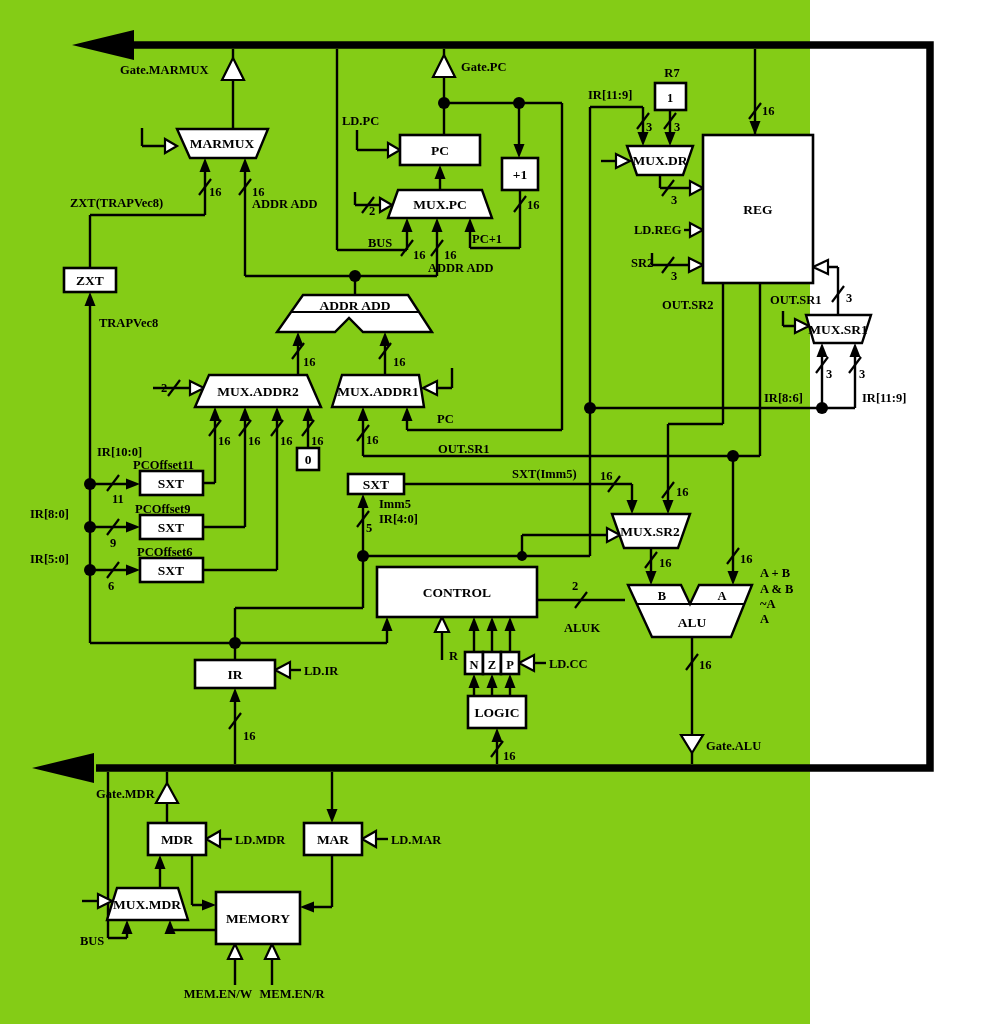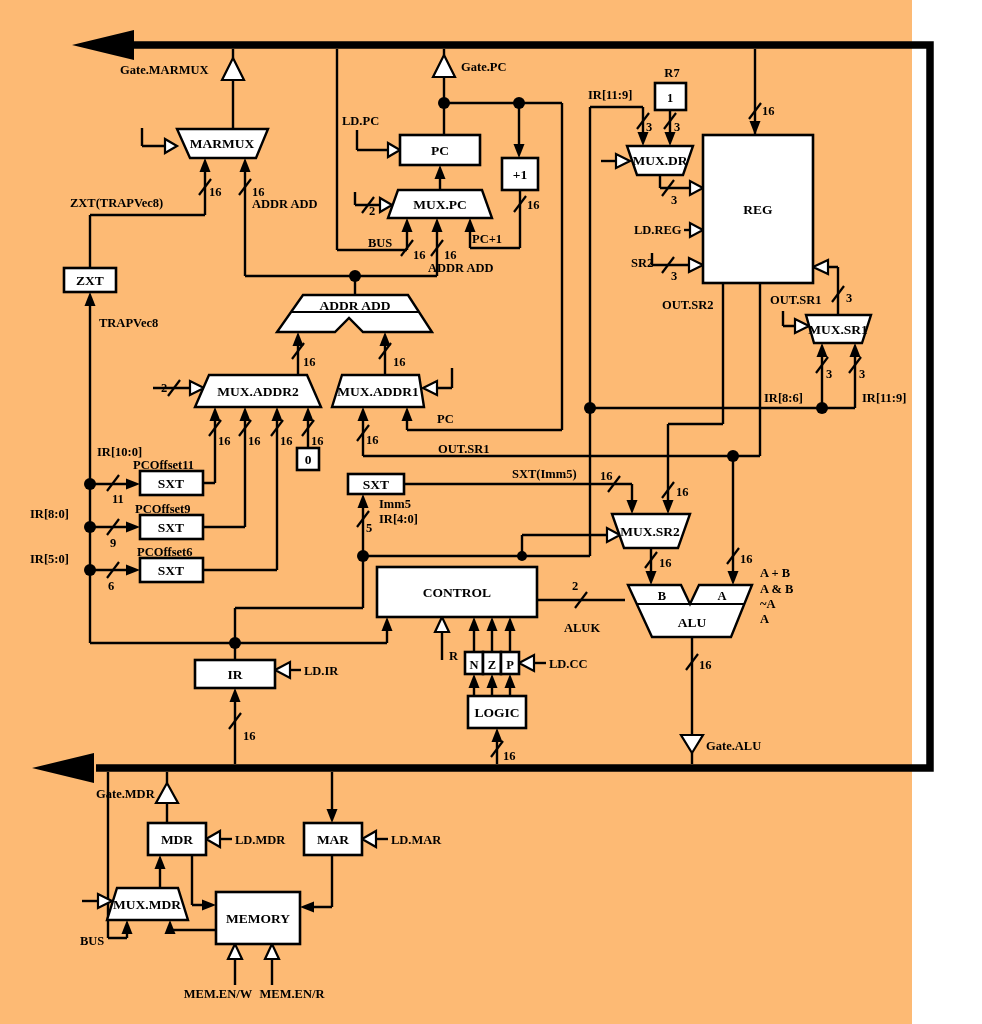--- a/index.html
+++ b/index.html
@@ -1,16 +1,16 @@
 <!DOCTYPE html>
 <html><head>
 <meta charset="utf-8">
 <style>
   html,body{margin:0;padding:0;background:#ffffff;}
-  .stage{width:912px;height:1024px;position:relative;background:#fdba74;font-family:"Liberation Serif",serif;}
+  .stage{width:810px;height:1024px;position:relative;background:#84cc16;font-family:"Liberation Serif",serif;}
   svg{position:absolute;left:0;top:0;}
   .wire{stroke:#000;stroke-width:2.4;fill:none;}
   .thin{stroke:#000;stroke-width:2.2;fill:none;}
   .bus{stroke:#000;stroke-width:7.5;fill:none;stroke-linejoin:miter;}
   .box{fill:#fff;stroke:#000;stroke-width:2.6;}
   .shape{fill:#fff;stroke:#000;stroke-width:2.4;}
   .fillarrow{fill:#000;stroke:none;}
   .opentri{fill:#fff;stroke:#000;stroke-width:2.2;}
   .dot{fill:#000;stroke:none;}
   text{fill:#000;font-weight:bold;}

